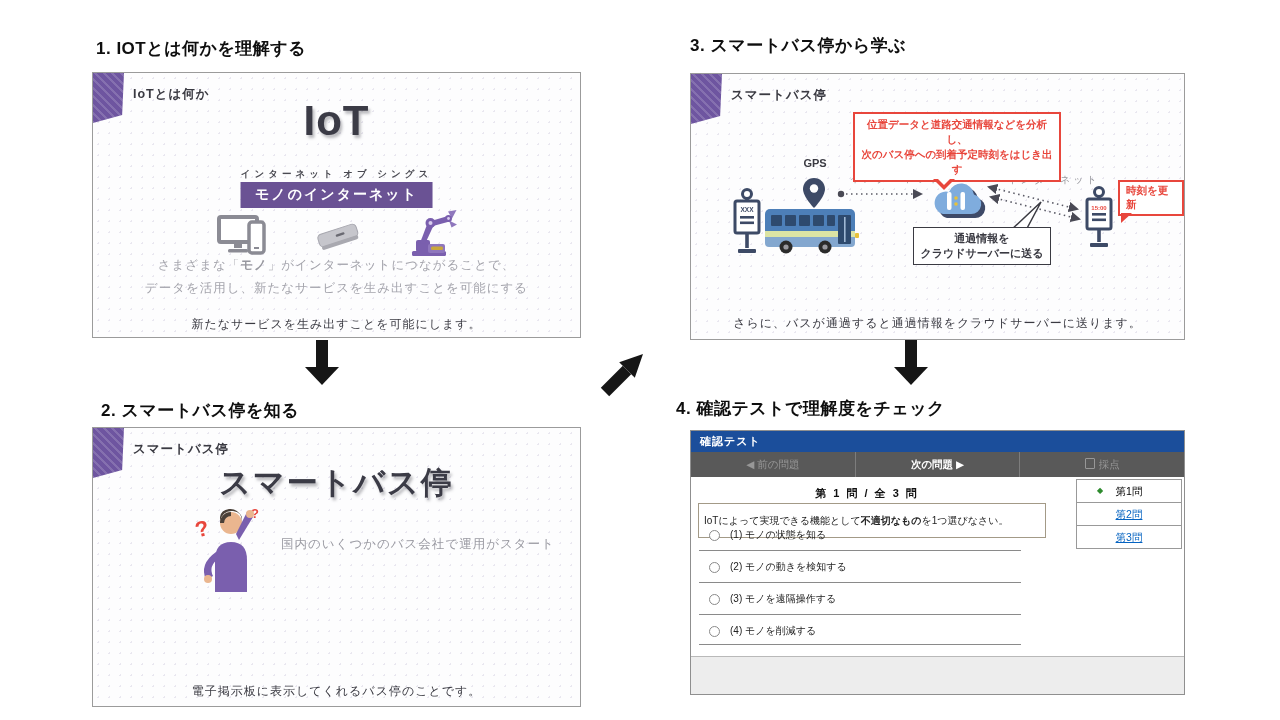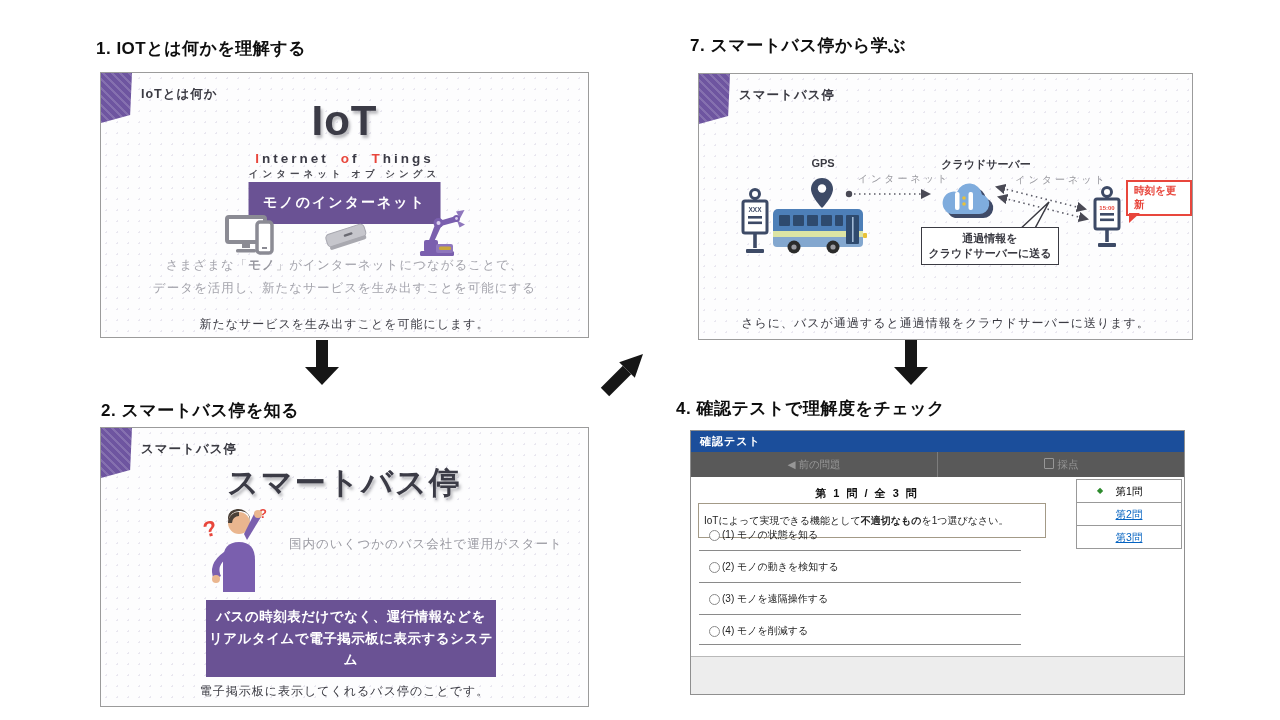--- a/index.html
+++ b/index.html
@@ -1,35 +1,35 @@
 <!DOCTYPE html>
 <html><head>
 <meta charset="utf-8">
 <style>
   html,body{margin:0;padding:0;background:#fff;}
   body{width:1280px;height:720px;font-family:"Liberation Sans","DejaVu Sans",sans-serif;}
   .stage{position:relative;width:1280px;height:720px;background:#fff;overflow:hidden;}
   .panel-heading{position:absolute;font-size:17px;font-weight:bold;color:#0e0e0e;letter-spacing:.5px;}
   
   .slide{position:absolute;background-color:#fdfdfe;border:1px solid #9b9b9b;
-         background-image:radial-gradient(#e9e7f0 1px,transparent 1px);background-size:11px 11px;margin-left:8px;}
+         background-image:radial-gradient(#e9e7f0 1px,transparent 1px);background-size:11px 11px;}
   .flag{position:absolute;left:0;top:0;width:31px;height:50px;background-color:#6e55a0;
         background-image:repeating-linear-gradient(45deg,rgba(255,255,255,.16) 0 2px,transparent 2px 6px);
         clip-path:polygon(0 0,100% 0,94% 84%,0 100%);}
   .tag{position:absolute;left:40px;top:13px;font-size:12.5px;font-weight:bold;color:#3a3a42;letter-spacing:1px;}
   .center{left:0;right:0;text-align:center;}
   
   .iot-title{position:absolute;top:24px;font-size:42px;font-weight:bold;color:#3b3b46;letter-spacing:1px;
              text-shadow:2px 3px 3px rgba(60,60,70,.35);}
   .iot-sub{position:absolute;top:78px;font-size:13.5px;font-weight:bold;color:#3b3b46;letter-spacing:3px;}
   .iot-sub .w{margin:0 6px;}
   .red-letter{color:#e8463c;}
   .iot-kana{position:absolute;top:95px;font-size:9.5px;font-weight:bold;color:#4a4a52;letter-spacing:4px;}
   .iot-banner{position:absolute;top:109px;left:50%;transform:translateX(-50%);background:#6a5294;color:#fff;
-              font-size:14px;font-weight:bold;letter-spacing:2px;padding:12px 15px;}
+              font-size:14px;font-weight:bold;letter-spacing:2px;padding:4px 15px;}
   .icon-row{position:absolute;top:136px;left:0;right:0;display:flex;justify-content:center;align-items:flex-end;gap:44px;}
   .iot-desc{position:absolute;top:181px;font-size:12.5px;color:#a4a4ac;letter-spacing:1px;line-height:23px;}
   .iot-desc b{color:#97979f;}
   .slide-caption{position:absolute;font-size:12px;color:#3a3a42;letter-spacing:1px;}
   
   .sb-title{position:absolute;top:34px;font-size:31px;font-weight:bold;color:#3b3b46;letter-spacing:2px;
             text-shadow:2px 3px 3px rgba(60,60,70,.35);}
   .sb-note{position:absolute;left:188px;top:108px;font-size:12.5px;color:#9a9aa2;letter-spacing:1px;}
   .sb-box{position:absolute;left:105px;top:172px;width:290px;background:#6a5294;color:#fff;text-align:center;
           font-size:13.5px;font-weight:bold;line-height:1.6;padding:6px 0;letter-spacing:.5px;}
@@ -57,45 +57,44 @@
   .quiz-titlebar{position:absolute;left:0;top:0;right:0;height:21px;background:#1b4e9b;color:#fff;
                  font-size:11px;font-weight:bold;line-height:21px;padding-left:9px;letter-spacing:1px;}
   .quiz-nav{position:absolute;left:0;top:21px;right:0;height:25px;background:#595959;display:flex;}
   .quiz-nav .navbtn{flex:1;text-align:center;line-height:25px;font-size:10.5px;color:#979797;cursor:default;}
   .quiz-nav .navbtn.sep{border-right:1px solid #7d7d7d;}
   .quiz-nav .navbtn.active{color:#fff;font-weight:bold;}
   .grade-ico{display:inline-block;width:8px;height:9px;border:1px solid #979797;border-radius:1px;margin-right:4px;vertical-align:-1px;}
   .quiz-progress{position:absolute;left:0;top:55px;width:352px;text-align:center;font-size:11px;font-weight:bold;color:#111;letter-spacing:2px;}
   .qbox{position:absolute;left:7px;top:72px;width:336px;border:1px solid #a39a87;font-size:10px;color:#222;
         line-height:17px;padding:8px 5px;background:#fff;}
-  .opt{position:absolute;left:18px;height:16px;font-size:10px;color:#222;display:flex;align-items:center;gap:2px;cursor:pointer;}
+  .opt{position:absolute;left:18px;height:16px;font-size:10px;color:#222;display:flex;align-items:center;gap:10px;cursor:pointer;}
   .radio{display:inline-block;width:9px;height:9px;border:1px solid #8a8a8a;border-radius:50%;background:#fff;}
   .opt-sep{position:absolute;left:8px;width:322px;border-top:1px solid #8a8a8a;height:0;}
   .qtable{position:absolute;left:385px;top:48px;width:104px;border:1px solid #999;background:#fff;}
   .qrow{position:relative;height:22px;border-bottom:1px solid #999;text-align:center;line-height:22px;font-size:10.5px;}
   .qrow:last-child{border-bottom:none;}
   .qrow .marker{position:absolute;left:20px;top:0;color:#2e8b2e;font-size:8px;}
   .qrow .qlink{color:#0563c1;text-decoration:underline;cursor:pointer;}
   .quiz-footer{position:absolute;left:0;right:0;bottom:0;height:37px;background:#ededed;border-top:1px solid #b9b9b9;}
 </style>
 </head>
 <body>
 
 <div class="stage">
 
   <div class="panel-heading" style="left:96px;top:37px;">1. IOTとは何かを理解する</div>
-  <div class="panel-heading" style="left:690px;top:34px;">7. スマートバス停から学ぶ</div>
+  <div class="panel-heading" style="left:690px;top:34px;">3. スマートバス停から学ぶ</div>
   <div class="panel-heading" style="left:101px;top:399px;">2. スマートバス停を知る</div>
   <div class="panel-heading" style="left:676px;top:397px;">4. 確認テストで理解度をチェック</div>
 
   <div class="slide" style="left:92px;top:72px;width:487px;height:264px;">
     <div class="flag"></div>
     <div class="tag">IoTとは何か</div>
     <div class="iot-title center">IoT</div>
-    <div class="iot-sub center"><span class="w"><span class="red-letter">I</span><span>nternet</span></span><span class="w"><span class="red-letter">o</span><span>f</span></span><span class="w"><span class="red-letter">T</span><span>hings</span></span></div>
     <div class="iot-kana center">インターネット オブ シングス</div>
     <div class="iot-banner">モノのインターネット</div>
     <div class="icon-row">
       <svg width="52" height="44" viewBox="0 0 52 44">
         <rect x="3" y="4" width="38" height="25" rx="2" fill="#fff" stroke="#8b8b94" stroke-width="4"></rect>
         <rect x="18" y="30" width="8" height="5" fill="#8b8b94"></rect>
         <rect x="12" y="36" width="20" height="3.5" rx="1.5" fill="#8b8b94"></rect>
         <rect x="33" y="9" width="15" height="31" rx="3" fill="#fff" stroke="#8b8b94" stroke-width="3.5"></rect>
         <rect x="38" y="34" width="5" height="2" fill="#8b8b94"></rect>
       </svg>
@@ -125,20 +124,25 @@
       <span>さまざまな「</span><b>モノ</b><span>」がインターネットにつながることで、</span><br>
       <span>データを活用し、新たなサービスを生み出すことを可能にする</span>
     </div>
     <div class="slide-caption center" style="top:243px;text-align:center;">新たなサービスを生み出すことを可能にします。</div>
   </div>
 
   <div class="slide" style="left:690px;top:73px;width:493px;height:265px;">
     <div class="flag"></div>
     <div class="tag">スマートバス停</div>
 
+    <div class="callout-red">
+      <span>位置データと道路交通情報などを分析し、</span><br><span>次のバス停への到着予定時刻をはじき出す</span>
+      <div class="ptr-red"></div>
+      <div class="ptr-white"></div>
+    </div>
 
     <div class="diagram-label" style="left:102px;top:83px;width:44px;">GPS</div>
     <div class="diagram-label" style="left:228px;top:83px;width:118px;">クラウドサーバー</div>
     <div class="net-label" style="left:150px;top:98px;width:110px;">インターネット</div>
     <div class="net-label" style="left:305px;top:99px;width:115px;">インターネット</div>
 
     <svg class="dg" style="left:42px;top:114px;" width="28" height="66" viewBox="0 0 28 66">
       <circle cx="14" cy="6" r="4.5" fill="#fff" stroke="#3d4a66" stroke-width="3"></circle>
       <rect x="12.2" y="10" width="3.6" height="50" fill="#3d4a66"></rect>
       <rect x="5" y="61" width="18" height="4" rx="1" fill="#3d4a66"></rect>
@@ -229,30 +233,28 @@
       <path d="M27,17 Q30,6 40,7 Q49,8 49,17 L49,13 Q44,4 36,5 Q28,6 27,13 Z" fill="#4a4038"></path>
       <path d="M27,19 A11,11 0 0 1 38,8 L38,12 A7,7 0 0 0 31,19 Z" fill="#4a4038"></path>
       <path d="M46,36 L60,13 L54,8 L43,30 Z" fill="#7a5fae"></path>
       <circle cx="57" cy="10" r="4" fill="#eab68f"></circle>
       <path d="M22,88 L22,56 Q22,38 38,38 Q54,38 54,56 L54,88 Z" fill="#7a5fae"></path>
       <path d="M23,48 Q6,60 13,76 L20,72 Q15,62 26,54 Z" fill="#7a5fae"></path>
       <circle cx="15" cy="75" r="4" fill="#eab68f"></circle>
     </svg>
 
     <div class="sb-note">国内のいくつかのバス会社で運用がスタート</div>
-    <div class="sb-box">
-      <span>バスの時刻表だけでなく、運行情報などを</span><br><span>リアルタイムで電子掲示板に表示するシステム</span>
-    </div>
     <div class="slide-caption center" style="top:255px;">電子掲示板に表示してくれるバス停のことです。</div>
   </div>
 
   <div class="quiz" style="left:690px;top:430px;width:493px;height:263px;">
     <div class="quiz-titlebar">確認テスト</div>
     <div class="quiz-nav">
       <div class="navbtn sep"><span>◀</span> <span>前の問題</span></div>
+      <div class="navbtn sep active"><span>次の問題</span> <span>▶</span></div>
       <div class="navbtn"><span class="grade-ico"></span><span>採点</span></div>
     </div>
 
     <div class="quiz-progress">第 1 問 / 全 3 問</div>
 
     <div class="qbox">
       <span>IoTによって実現できる機能として</span><b>不適切なもの</b><span>を1つ選びなさい。</span>
     </div>
 
     <div class="opt" style="top:96px;">

